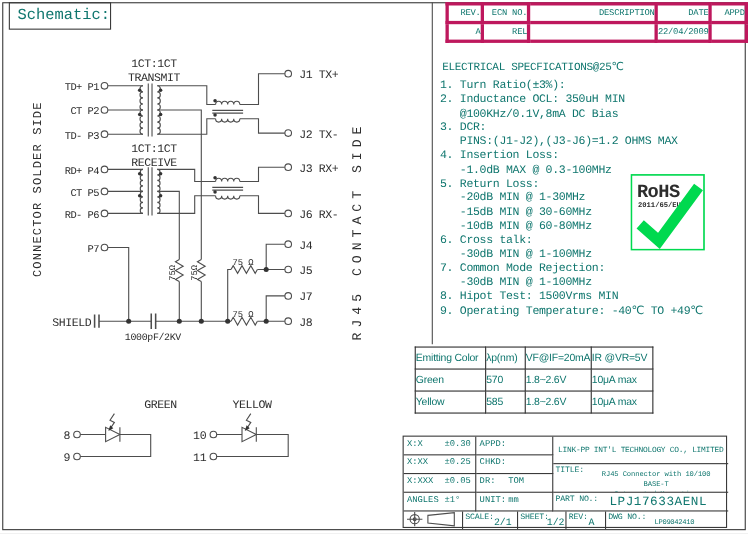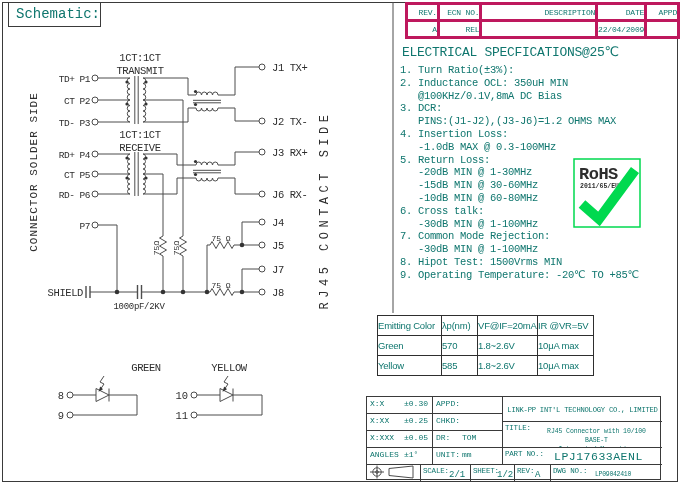--- a/index.html
+++ b/index.html
@@ -9,21 +9,21 @@
         border:1px solid #3a3a3a;box-sizing:border-box}
   .schematic-label-box{position:absolute;left:8px;top:2px;width:93px;height:25px;
         border:1px solid #3a3a3a;box-sizing:border-box;font-size:14px;line-height:22px;padding-left:7px}
   
   .rev-table{position:absolute;left:405px;top:2px;border-collapse:collapse;table-layout:fixed}
   .rev-table th,.rev-table td{border:3px solid #be185d;font-weight:normal;font-size:8px;
         text-align:right;padding:0;height:14px;overflow:hidden;letter-spacing:-0.2px}
   .rev-date{font-size:6.5px;letter-spacing:-0.4px}
   
   .specs{position:absolute;left:400px;top:44px;width:277px}
-  .specs-title{font-size:13px;letter-spacing:-0.3px;margin:0 0 4px 2px;white-space:pre}
+  .specs-title{font-size:10px;letter-spacing:-0.3px;margin:12px 0 4px 2px;white-space:pre}
   .spec-line{font-size:10.5px;letter-spacing:-0.3px;line-height:12.8px;white-space:pre}
   
   .rohs-box{position:absolute;left:573px;top:158px;width:68px;height:70px}
   
   .led-table{position:absolute;left:377px;top:315px;border-collapse:collapse;table-layout:fixed;
         font-family:"Liberation Sans","DejaVu Sans",sans-serif}
   .led-table th,.led-table td{border:1px solid #2e2e2e;font-weight:normal;font-size:9.5px;
         text-align:left;height:19px;padding:0;letter-spacing:-0.2px}
   
   .tb{position:absolute;left:366px;top:396px;width:295px;height:84px;
@@ -95,21 +95,21 @@
     <div class="spec-line">   -1.0dB MAX @ 0.3-100MHz</div>
     <div class="spec-line">5. Return Loss:</div>
     <div class="spec-line">   -20dB MIN @ 1-30MHz</div>
     <div class="spec-line">   -15dB MIN @ 30-60MHz</div>
     <div class="spec-line">   -10dB MIN @ 60-80MHz</div>
     <div class="spec-line">6. Cross talk:</div>
     <div class="spec-line">   -30dB MIN @ 1-100MHz</div>
     <div class="spec-line">7. Common Mode Rejection:</div>
     <div class="spec-line">   -30dB MIN @ 1-100MHz</div>
     <div class="spec-line">8. Hipot Test: 1500Vrms MIN</div>
-    <div class="spec-line">9. Operating Temperature: -20℃ TO +85℃</div>
+    <div class="spec-line">9. Operating Temperature: -40℃ TO +49℃</div>
   </div>
 
   <div class="rohs-box">
     <svg width="68" height="70" viewBox="0 0 68 70">
       <rect x="1" y="1" width="66" height="68" fill="none" stroke-width="1.5" stroke="#00d94f"></rect>
       <text x="6" y="21" font-size="17" font-weight="bold" letter-spacing="-0.5" fill="#00d94f">RoHS</text>
       <text x="7" y="30" font-size="6.5" font-weight="bold" fill="#00d94f">2011/65/EU</text>
       <path d="M9,46 L26,61 L62,12" fill="none" stroke-width="10" stroke="#00d94f"></path>
     </svg>
   </div>

